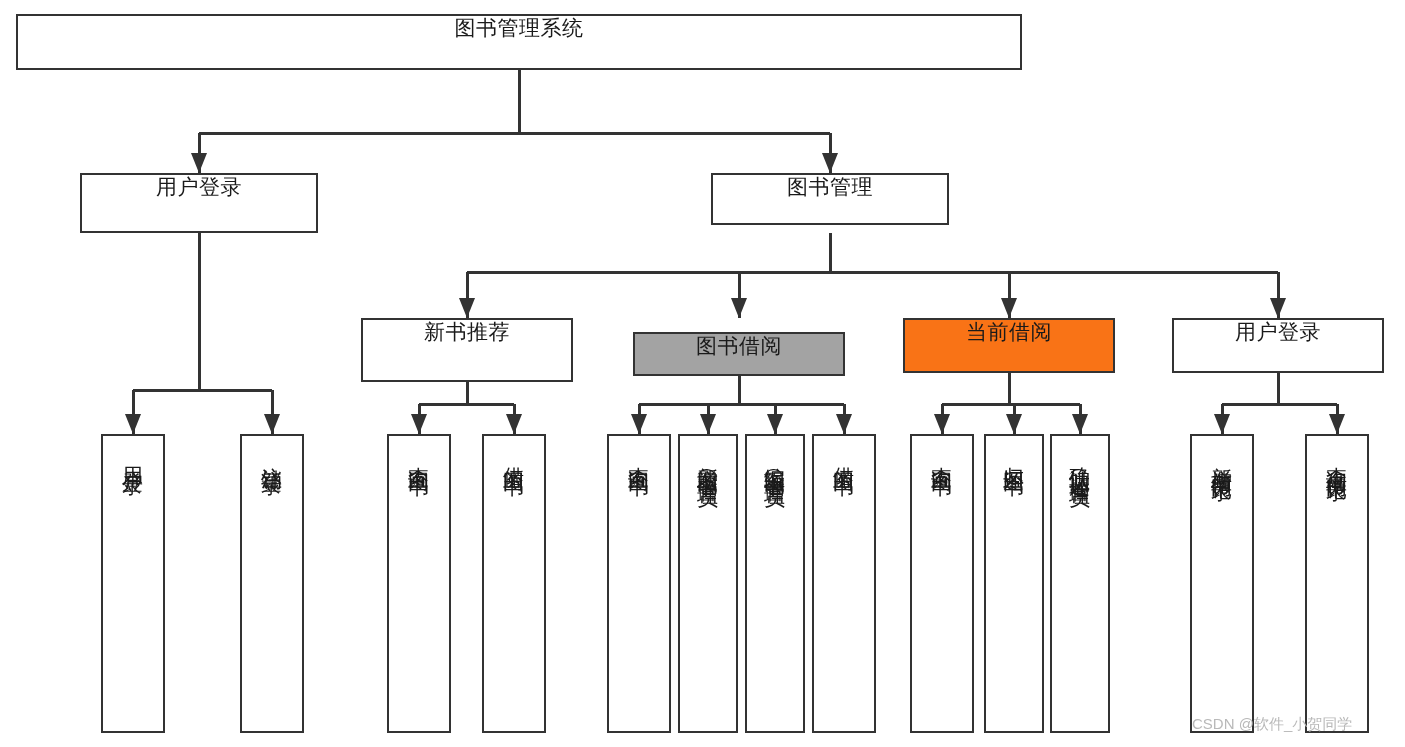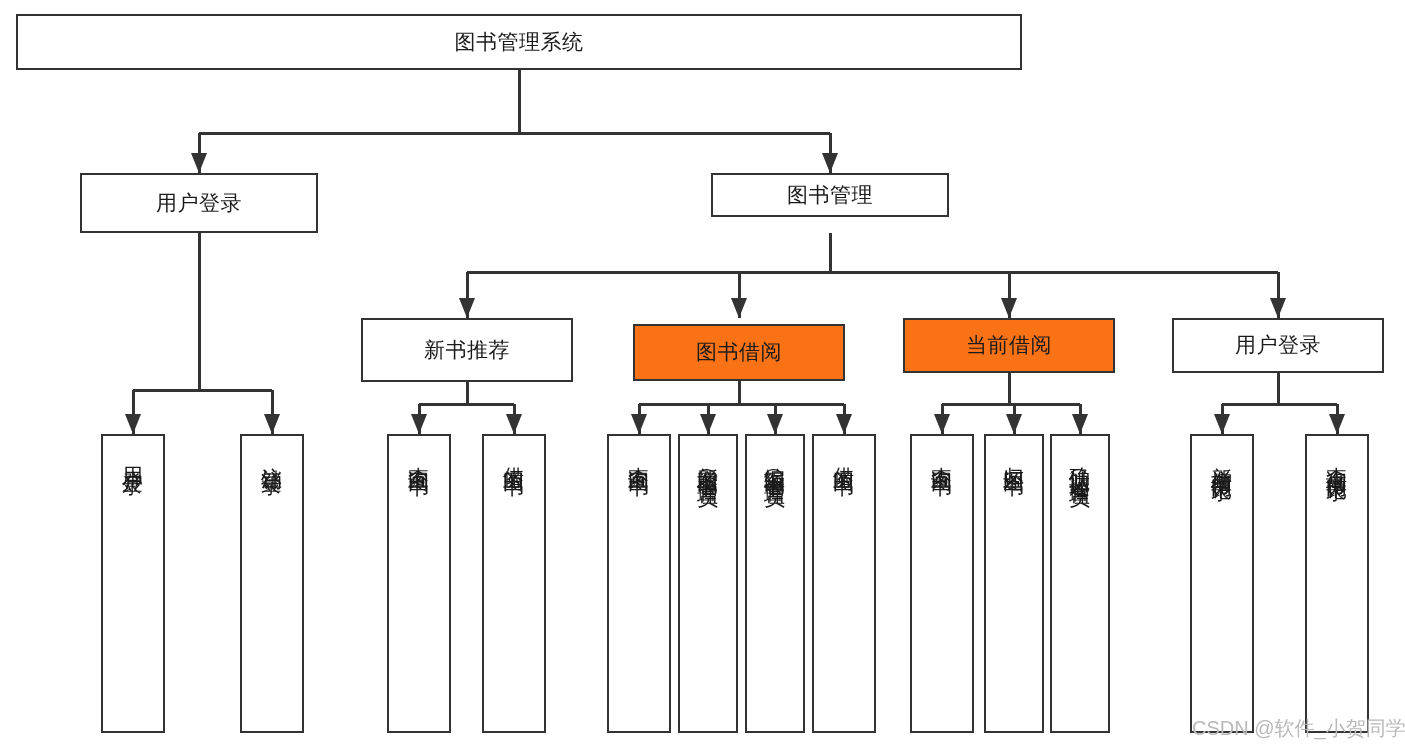--- a/index.html
+++ b/index.html
@@ -23,21 +23,20 @@
     top: 0;
     width: 1405px;
     height: 747px;
   }
   .node {
     position: absolute;
     box-sizing: border-box;
     background: #ffffff;
     border: 2px solid #333333;
     display: flex;
-    align-items: center;
     justify-content: center;
     z-index: 2;
   }
   .node-label {
     color: #1a1a1a;
     text-align: center;
     line-height: 1.18;
     letter-spacing: 0.5px;
     white-space: pre;
   }
@@ -51,21 +50,21 @@
   .node.vertical .node-label {
     writing-mode: vertical-rl;
     text-orientation: upright;
     font-size: 21px;
     letter-spacing: 3px;
     line-height: 1;
   }
   #watermark {
     position: absolute;
     color: #b9b9b9;
-    font-size: 20px;
+    font-size: 15px;
     white-space: nowrap;
     z-index: 3;
     pointer-events: none;
   }
 </style>
 </head>
 <body>
 
 <div id="canvas">
   <svg id="edges" viewBox="0 0 1405 747">
@@ -122,27 +121,27 @@
       <line x1="1337" y1="404" x2="1337" y2="434" stroke="#333333" stroke-width="3" shape-rendering="crispEdges"></line>
       <polygon points="1329,414 1345,414 1337,434" fill="#333333"></polygon>
     </svg>
   <div id="nodes-layer">
       <div class="node horizontal" style="left: 16px; top: 14px; width: 1006px; height: 56px; border-color: rgb(51, 51, 51); background: rgb(255, 255, 255);">
         <span class="node-label" style="color: rgb(26, 26, 26);">图书管理系统</span>
       </div>
       <div class="node horizontal" style="left: 80px; top: 173px; width: 238px; height: 60px; border-color: rgb(51, 51, 51); background: rgb(255, 255, 255);">
         <span class="node-label" style="color: rgb(26, 26, 26);">用户登录</span>
       </div>
-      <div class="node horizontal" style="left: 711px; top: 173px; width: 238px; height: 44px; border-color: rgb(51, 51, 51); background: rgb(255, 255, 255);">
+      <div class="node horizontal" style="left: 711px; top: 173px; width: 238px; height: 52px; border-color: rgb(51, 51, 51); background: rgb(255, 255, 255);">
         <span class="node-label" style="color: rgb(26, 26, 26);">图书管理</span>
       </div>
       <div class="node horizontal" style="left: 361px; top: 318px; width: 212px; height: 64px; border-color: rgb(51, 51, 51); background: rgb(255, 255, 255);">
         <span class="node-label" style="color: rgb(26, 26, 26);">新书推荐</span>
       </div>
-      <div class="node horizontal" style="left: 633px; top: 324px; width: 212px; height: 57px; border-color: rgb(51, 51, 51); background: #f97316;">
+      <div class="node horizontal" style="left: 633px; top: 332px; width: 212px; height: 44px; border-color: rgb(51, 51, 51); background: #a3a3a3;">
         <span class="node-label" style="color: rgb(26, 26, 26);">图书借阅</span>
       </div>
       <div class="node horizontal" style="left: 903px; top: 318px; width: 212px; height: 55px; border-color: rgb(51, 51, 51); background: #f97316;">
         <span class="node-label" style="color: rgb(26, 26, 26);">当前借阅</span>
       </div>
       <div class="node horizontal" style="left: 1172px; top: 318px; width: 212px; height: 55px; border-color: rgb(51, 51, 51); background: rgb(255, 255, 255);">
         <span class="node-label" style="color: rgb(26, 26, 26);">用户登录</span>
       </div>
       <div class="node vertical" style="left: 101px; top: 434px; width: 64px; height: 299px; border-color: rgb(51, 51, 51); background: rgb(255, 255, 255);">
         <span class="node-label" style="color: rgb(26, 26, 26);">用户登录</span>

